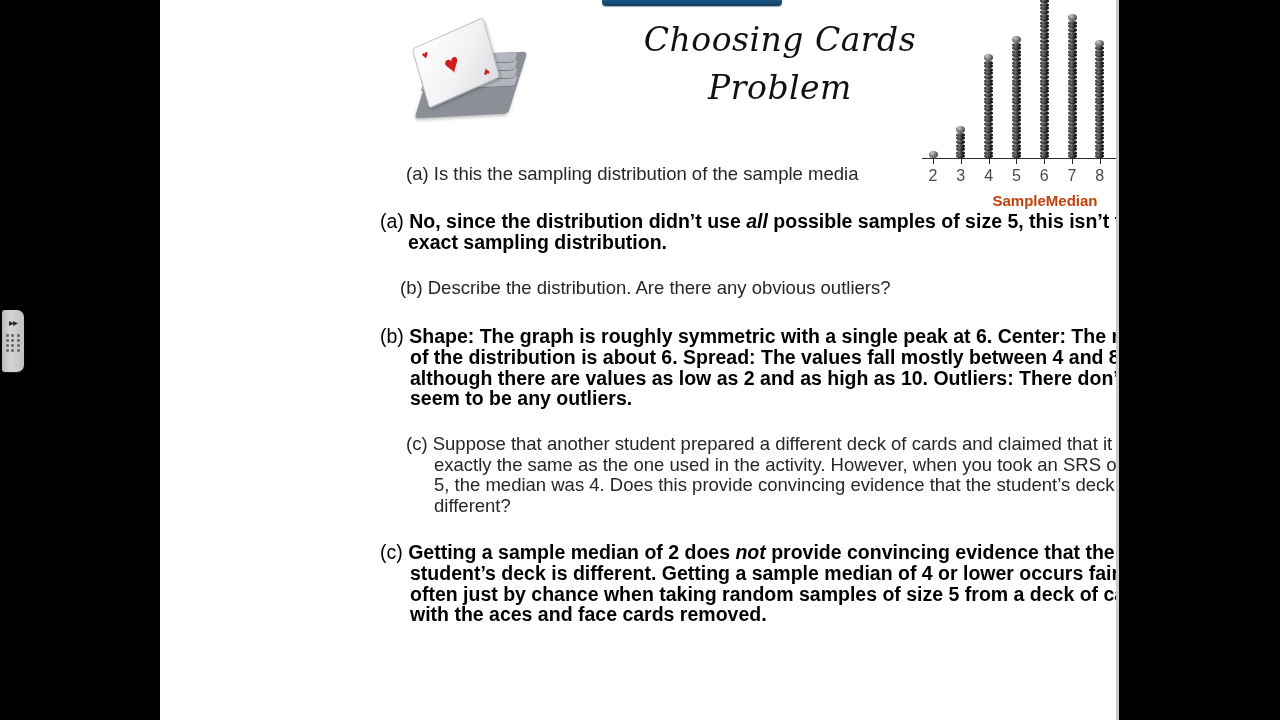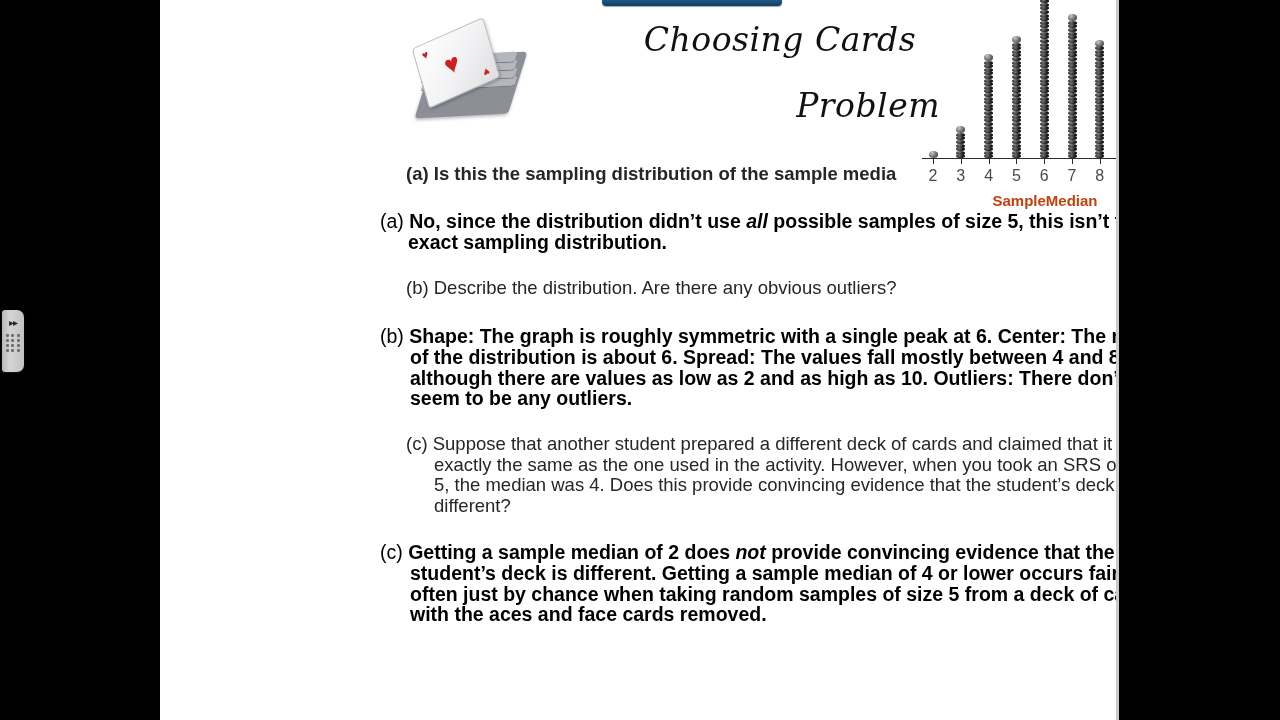--- a/index.html
+++ b/index.html
@@ -102,22 +102,20 @@
   .title-line {
     font-family: "DejaVu Serif", "Liberation Serif", serif;
     font-style: italic;
     font-size: 33px;
     line-height: 48px;
     color: #111111;
     letter-spacing: 0.5px;
     white-space: nowrap;
   }
   .title-line.second {
-    margin-top: 18px;
-    text-align: right;
   }
 
   
   #cards {
     position: absolute;
     left: 243px;
     top: 24px;
     width: 126px;
     height: 104px;
   }
@@ -255,23 +253,23 @@
     padding-left: 28px;
     text-indent: -28px;
   }
   .hang2 {
     display: block;
     padding-left: 30px;
     text-indent: -30px;
   }
   em.it { font-style: italic; }
 
-  #q-a { left: 246px; top: 164px; width: 640px; font-weight: bold; }
+  #q-a { left: 246px; top: 164px; width: 640px; }
   #a-a { left: 220px; top: 211px; width: 790px; }
-  #q-b { left: 246px; top: 278px; width: 700px; }
+  #q-b { left: 240px; top: 278px; width: 700px; }
   #a-b { left: 220px; top: 326px; width: 790px; }
   #q-c { left: 246px; top: 434px; width: 760px; }
   #a-c { left: 220px; top: 542px; width: 800px; }
 </style>
 </head>
 <body>
 
 <div id="screen">
 
   <div id="slide">

